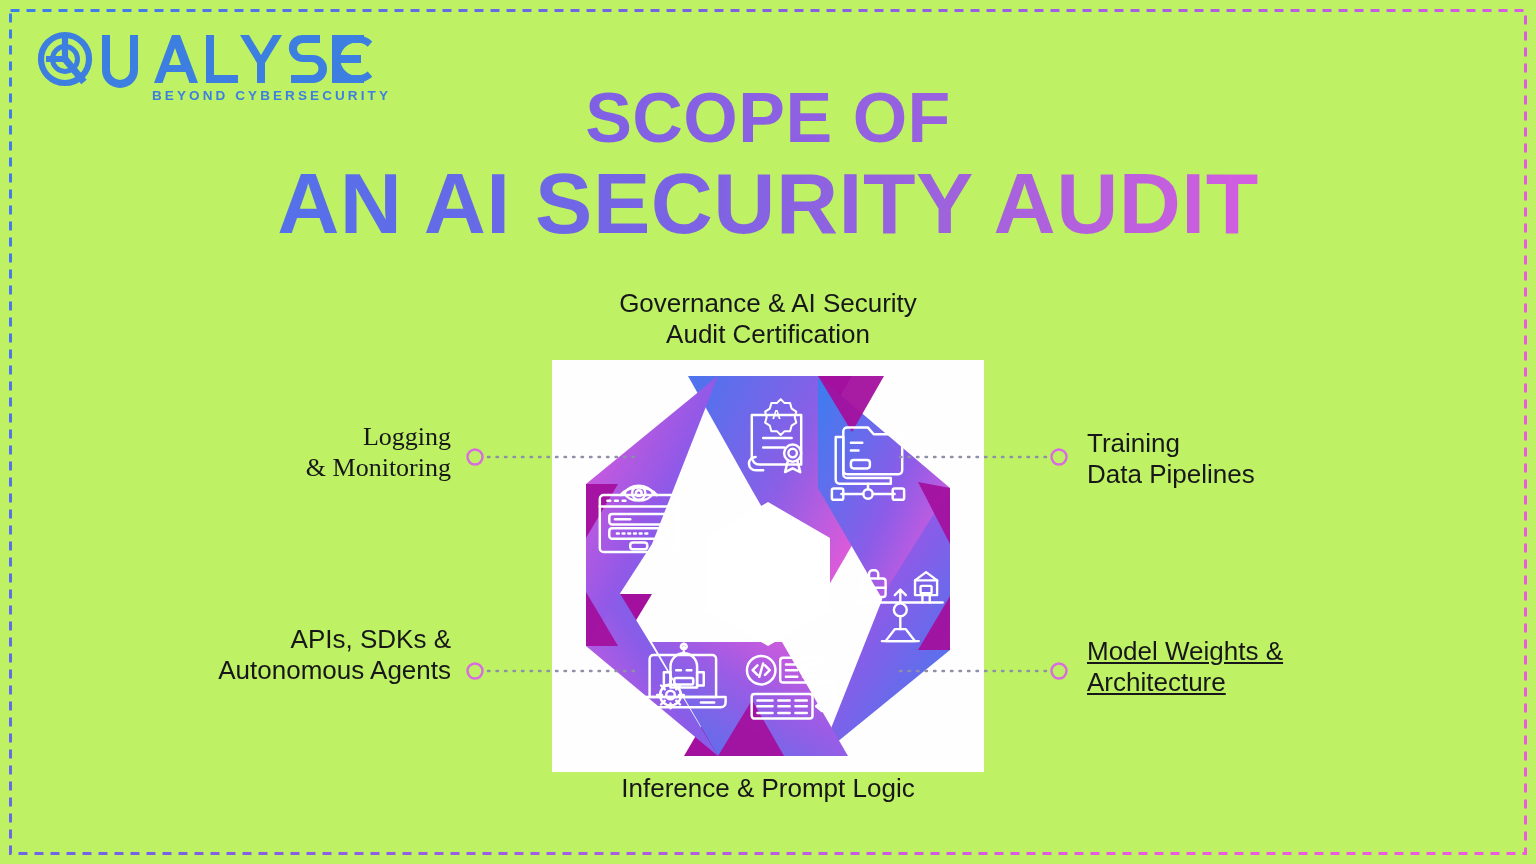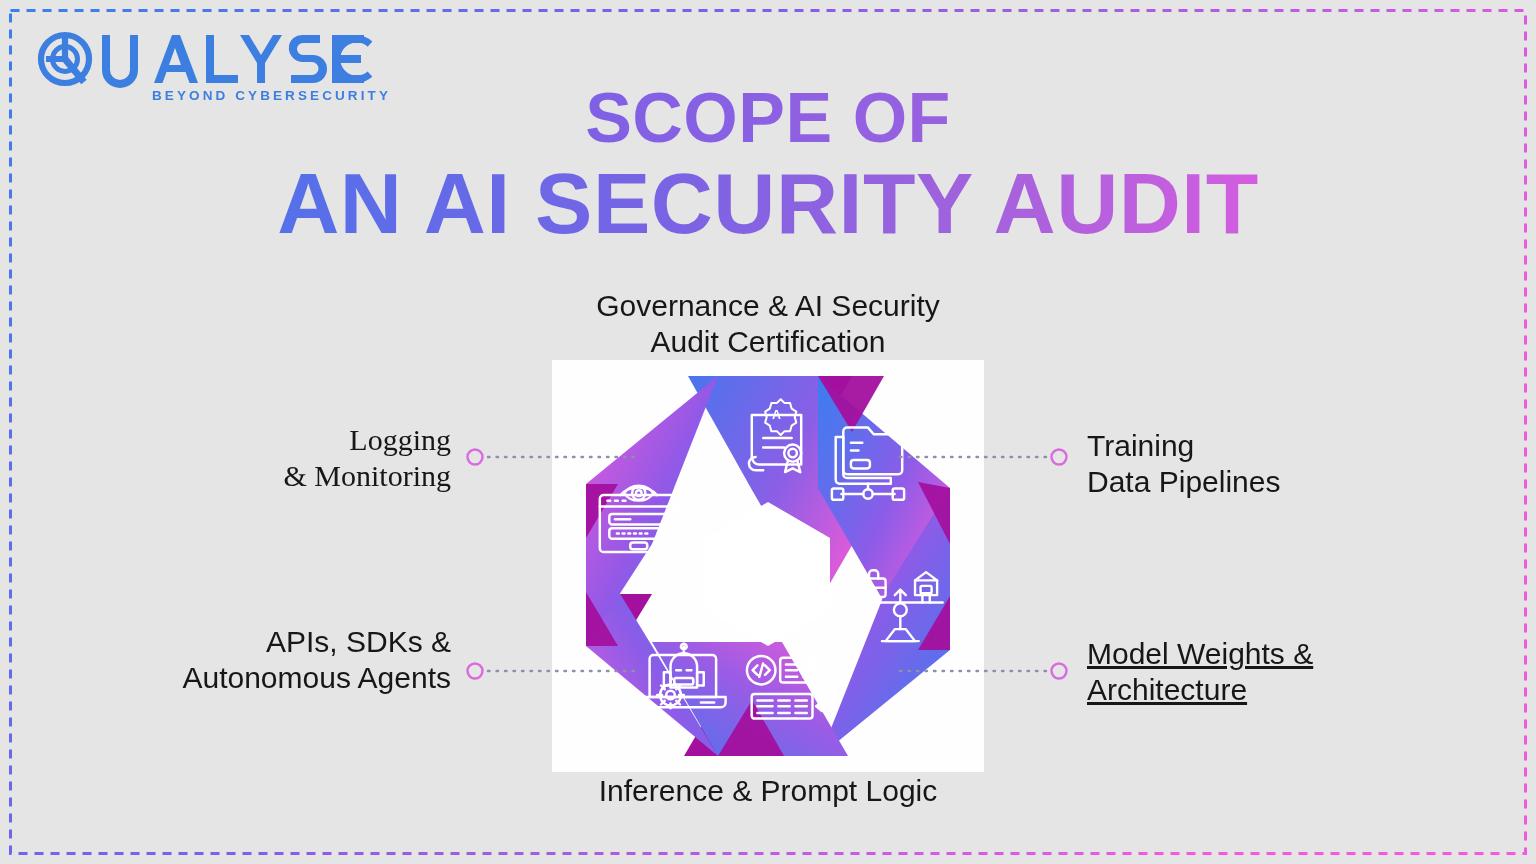--- a/index.html
+++ b/index.html
@@ -8,21 +8,21 @@
     padding: 0;
     background: #ffffff;
   }
   body {
     font-family: "Liberation Sans", sans-serif;
   }
   #canvas {
     position: relative;
     width: 1536px;
     height: 864px;
-    background: #e5e5e5;
+    background: #bef264;
     overflow: hidden;
   }
 
   
   .frame {
     position: absolute;
     left: 9px;
     top: 9px;
     width: 1518px;
     height: 846px;
@@ -87,21 +87,21 @@
     top: 360px;
     width: 432px;
     height: 412px;
   }
   .graphic svg { display: block; }
 
   
   .label {
     position: absolute;
     font-family: "Liberation Sans", sans-serif;
-    font-size: 30px;
+    font-size: 26px;
     line-height: 1.19;
     color: #17171a;
     white-space: pre-line;
     font-weight: normal;
   }
   .label-top {
     left: 468px;
     top: 288px;
     width: 600px;
     text-align: center;

